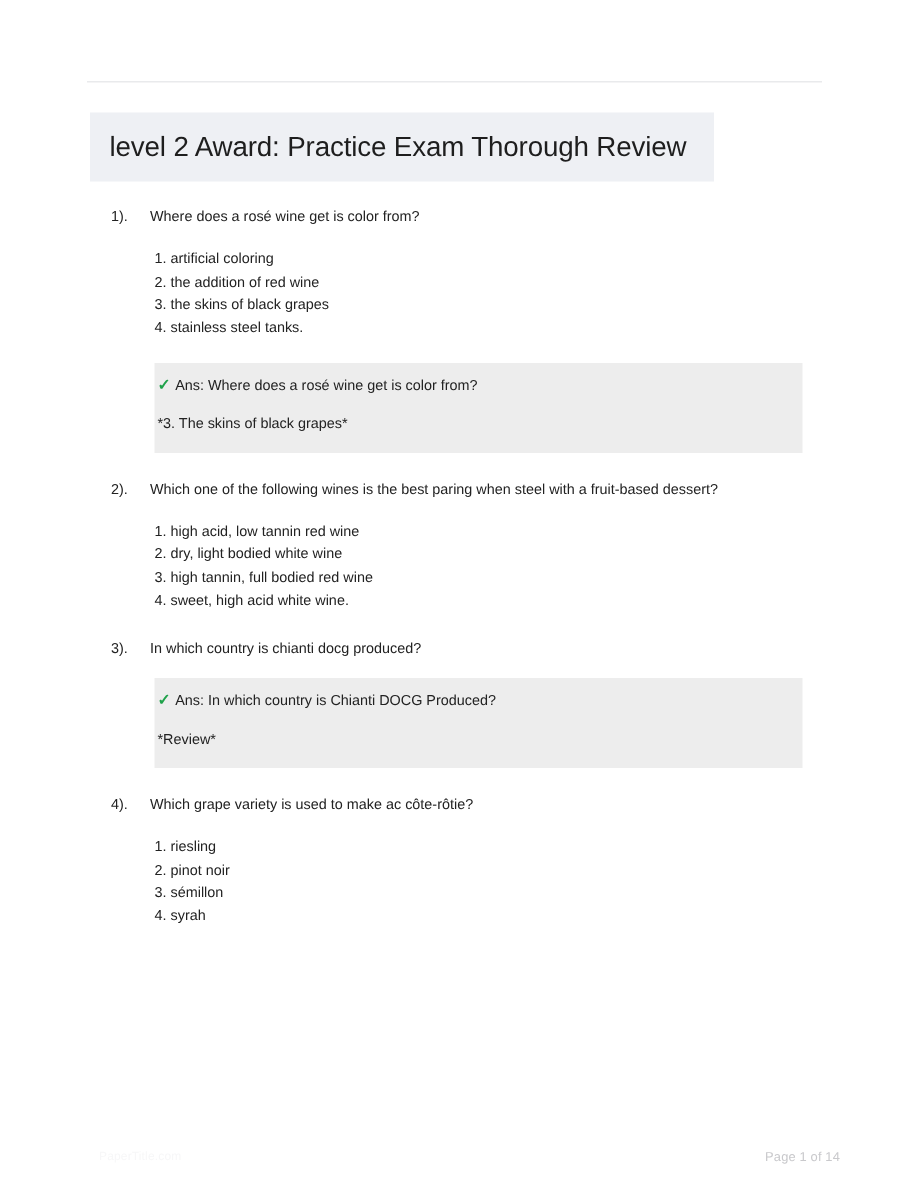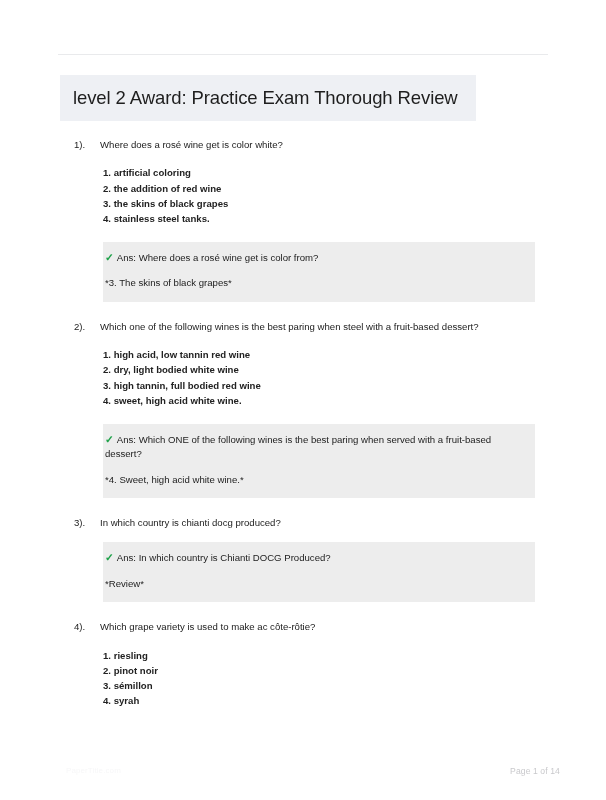--- a/index.html
+++ b/index.html
@@ -90,21 +90,20 @@
   .options {
     margin-left: 29px;
     margin-top: 13px;
     list-style: none;
     padding: 0;
   }
   .option {
     font-size: 9.6px;
     line-height: 1.58;
     color: #222222;
-    font-weight: bold;
   }
 
   .answer-box {
     margin-left: 29px;
     margin-top: 12px;
     margin-right: 13px;
     background: #ededed;
     padding: 9px 11px 11px 2px;
     box-sizing: border-box;
   }
@@ -163,21 +162,21 @@
   <div class="top-rule"></div>
 
   <div class="title-band">
     <span class="title-text">level 2 Award: Practice Exam Thorough Review</span>
   </div>
 
   <div class="content">
 
     <div class="question-block">
       <span class="q-number">1).</span>
-      <div class="q-text">Where does a rosé wine get is color white?</div>
+      <div class="q-text">Where does a rosé wine get is color from?</div>
       <ul class="options">
         <li class="option">1. artificial coloring</li>
         <li class="option">2. the addition of red wine</li>
         <li class="option">3. the skins of black grapes</li>
         <li class="option">4. stainless steel tanks.</li>
       </ul>
       <div class="answer-box">
         <span class="answer-head"><span class="check-icon">✓</span><span>Ans: Where does a rosé wine get is color from?</span></span>
         <span class="answer-value">*3. The skins of black grapes*</span>
       </div>
@@ -185,24 +184,20 @@
 
     <div class="question-block">
       <span class="q-number">2).</span>
       <div class="q-text">Which one of the following wines is the best paring when steel with a fruit-based dessert?</div>
       <ul class="options">
         <li class="option">1. high acid, low tannin red wine</li>
         <li class="option">2. dry, light bodied white wine</li>
         <li class="option">3. high tannin, full bodied red wine</li>
         <li class="option">4. sweet, high acid white wine.</li>
       </ul>
-      <div class="answer-box">
-        <span class="answer-head"><span class="check-icon">✓</span><span>Ans: Which ONE of the following wines is the best paring when served with a fruit-based dessert?</span></span>
-        <span class="answer-value">*4. Sweet, high acid white wine.*</span>
-      </div>
     </div>
 
     <div class="question-block">
       <span class="q-number">3).</span>
       <div class="q-text">In which country is chianti docg produced?</div>
       <div class="answer-box">
         <span class="answer-head"><span class="check-icon">✓</span><span>Ans: In which country is Chianti DOCG Produced?</span></span>
         <span class="answer-value">*Review*</span>
       </div>
     </div>

